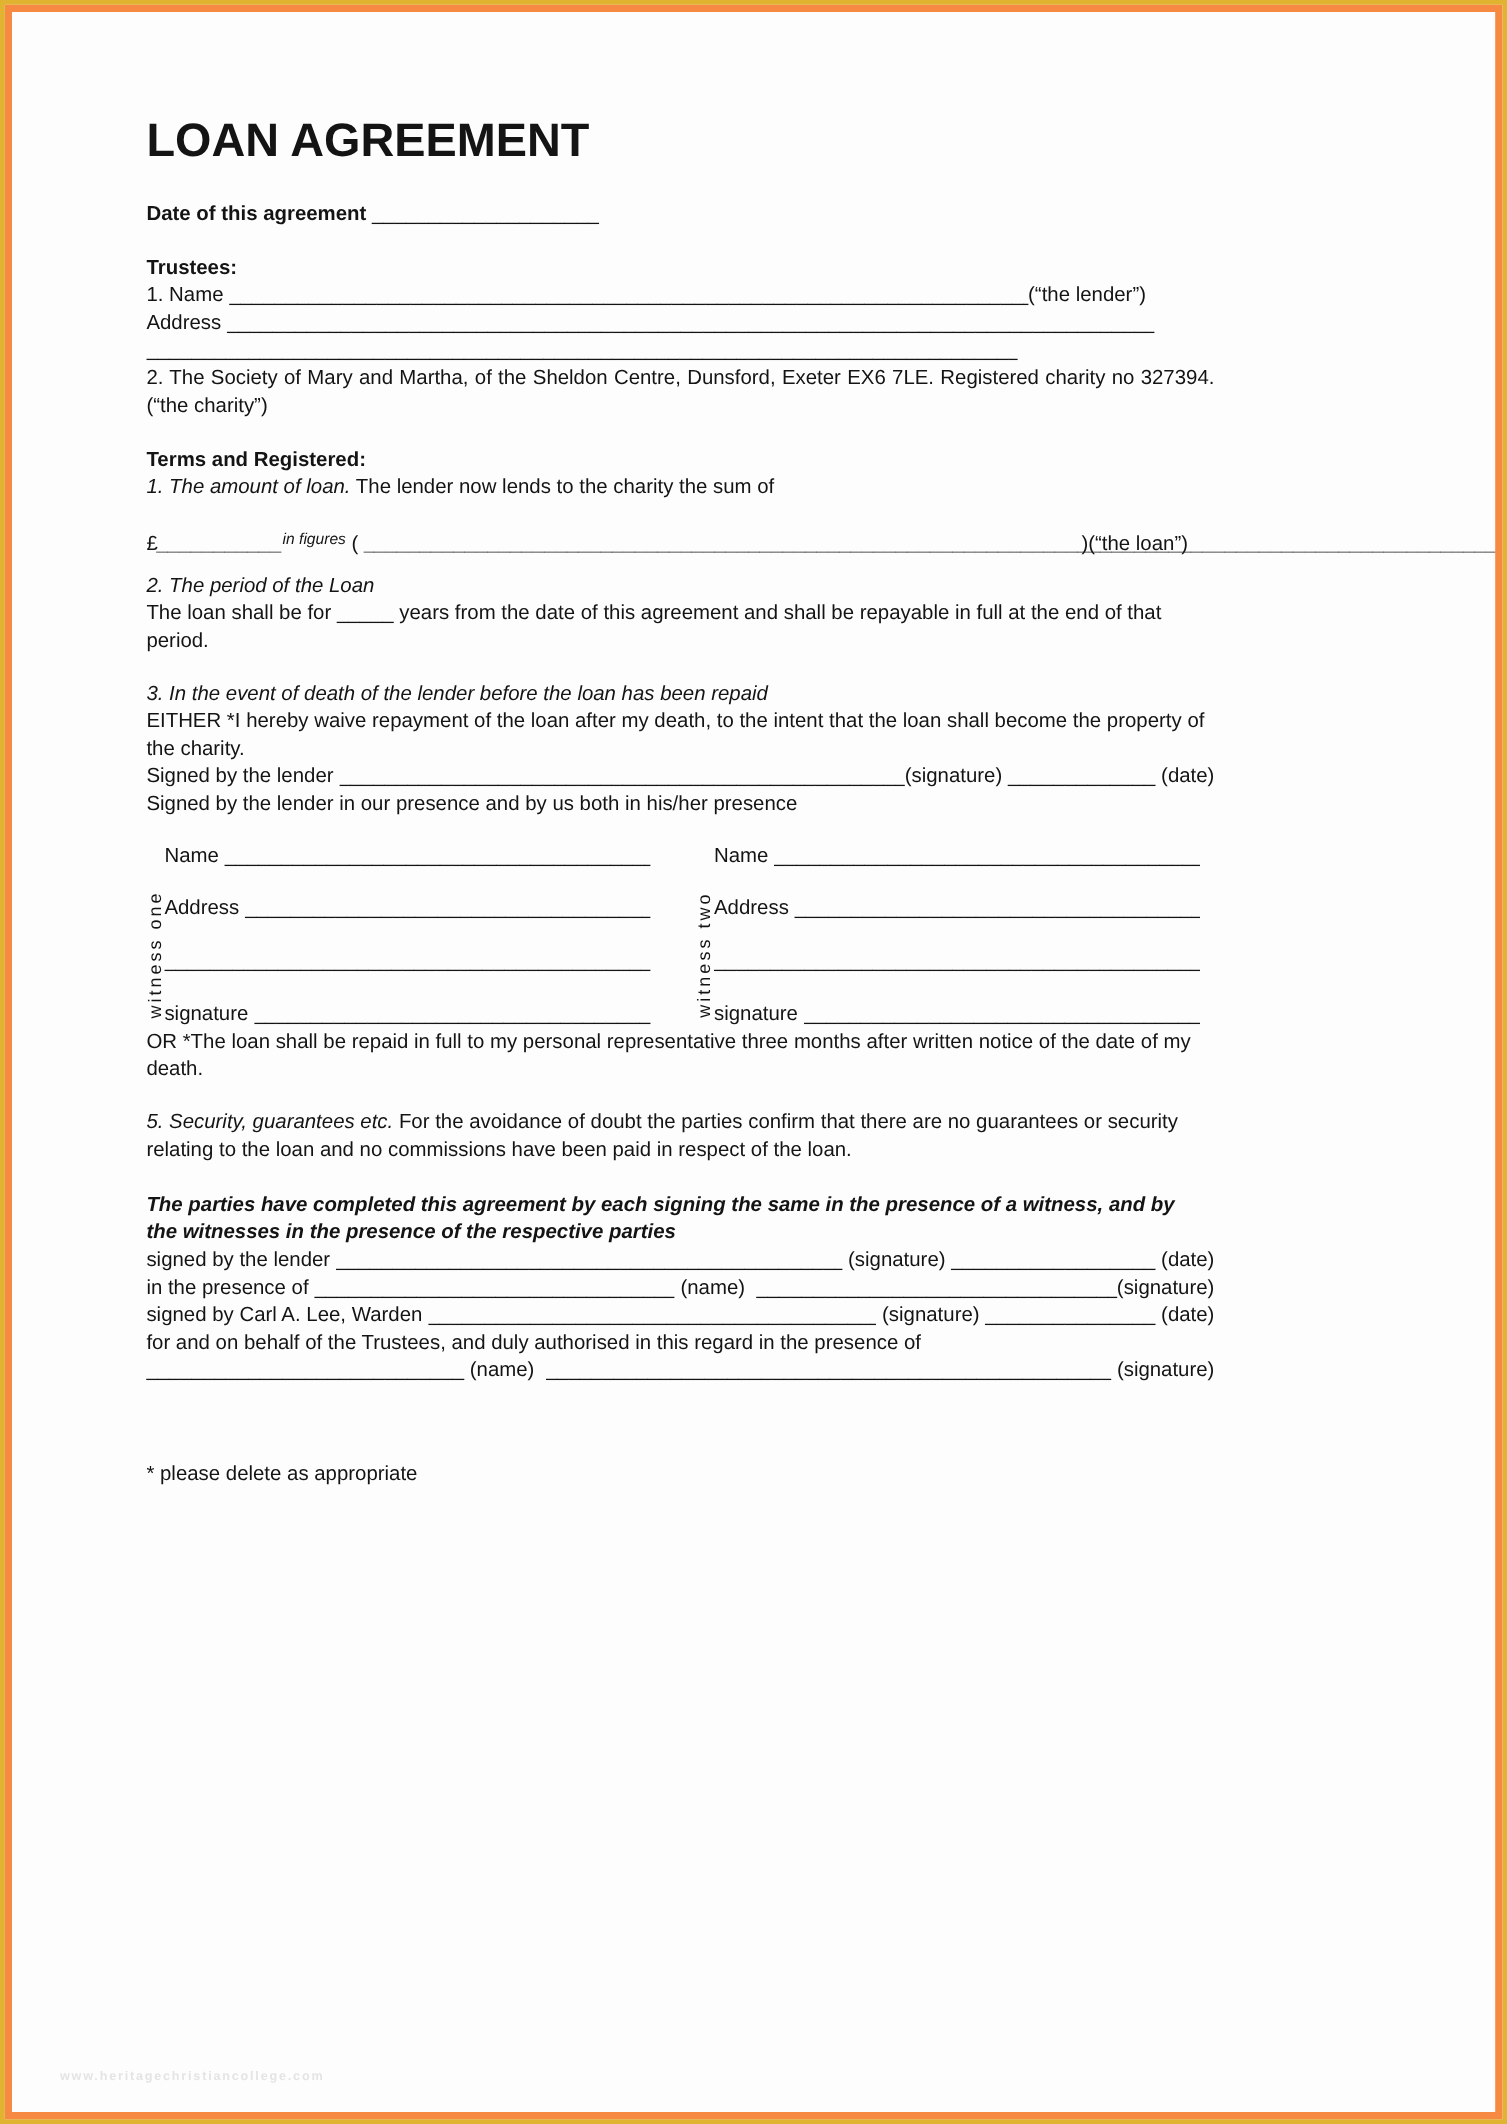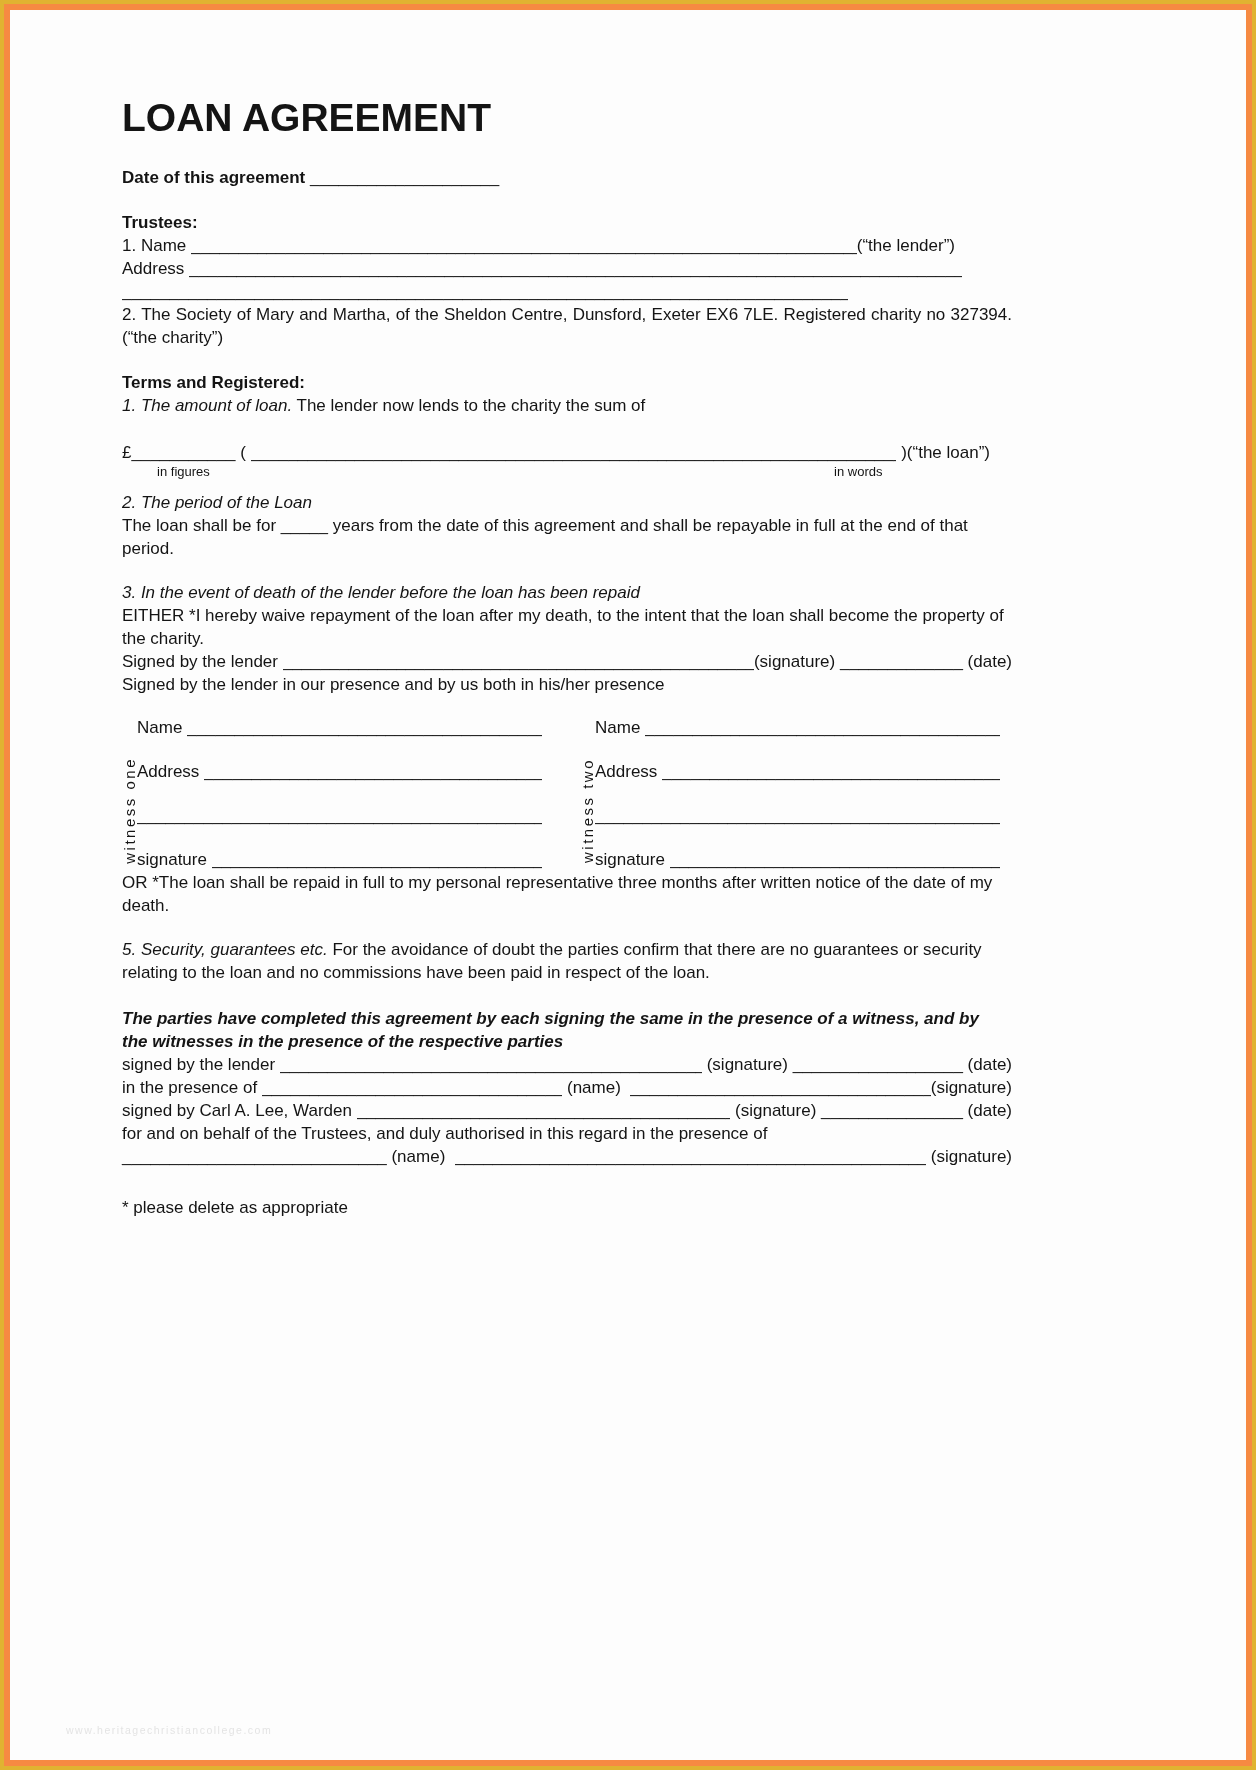--- a/index.html
+++ b/index.html
@@ -33,49 +33,48 @@
   }
   p,div.row{margin:0;}
   .b{font-weight:bold;}
   .it{font-style:italic;}
   .bi{font-weight:bold;font-style:italic;}
   .row{display:flex;align-items:center;white-space:pre;}
   .fill{flex:1 1 auto;overflow:hidden;white-space:nowrap;min-width:0;}
   .fillfixed{display:inline-block;overflow:hidden;white-space:nowrap;vertical-align:baseline;}
   .gap12{margin-top:12px;} .gap20{margin-top:20px;} .gap21{margin-top:21px;}
   .gap22{margin-top:22px;} .gap23{margin-top:23px;} .gap24{margin-top:24px;}
-  .gap26{} .gap44{margin-top:28px;}
+  .gap26{} .gap44{margin-top:63px;}
   .w833{width:833px;} .w840{width:840px;} .w726{width:726px;}
   .w860{width:860px;} .w868{width:868px;} .w880{width:880px;}
   .w890{width:890px;} .w900{width:900px;}
   .just{text-align:justify;}
   
   .amount-row{display:flex;align-items:baseline;white-space:pre;}
-  .acol{display:inline-flex;flex-direction:column;}
+  .acol{display:inline-flex;flex-direction:row;font-style:italic;}
   .sub{font-size:13px;line-height:15px;}
   .acol-fig .sub{text-align:center;}
   .acol-words{flex:1 1 auto;min-width:0;}
   .acol-words .fill{flex:none;overflow:hidden;}
   .acol-words .sub{text-align:right;padding-right:14px;}
   
   .wit-wrap{display:flex;gap:38px;}
   .wit{display:flex;width:420px;}
   .wlabel{width:30px;display:flex;align-items:center;}
   .wlabel span{
     writing-mode:vertical-rl;transform:rotate(180deg);
     font-size:15px;letter-spacing:2.5px;line-height:15px;margin-top:34px;
   }
   .wfields{flex:1 1 auto;min-width:0;}
   .wrow{display:flex;align-items:flex-start;white-space:pre;margin-bottom:21px;}
   .wrow:last-child{margin-bottom:0;}
   .watermark{
     position:absolute;left:40px;top:1714px;
-    font-size:10.5px;letter-spacing:1.5px;font-weight:normal;
+    font-size:10.5px;letter-spacing:1.5px;font-weight:bold;
     color:var(--watermark);
-    margin-left:16px;
   }
 </style>
 </head>
 <body>
 
 <div class="sheet">
   <div class="content">
 
     <h1>LOAN AGREEMENT</h1>
 

